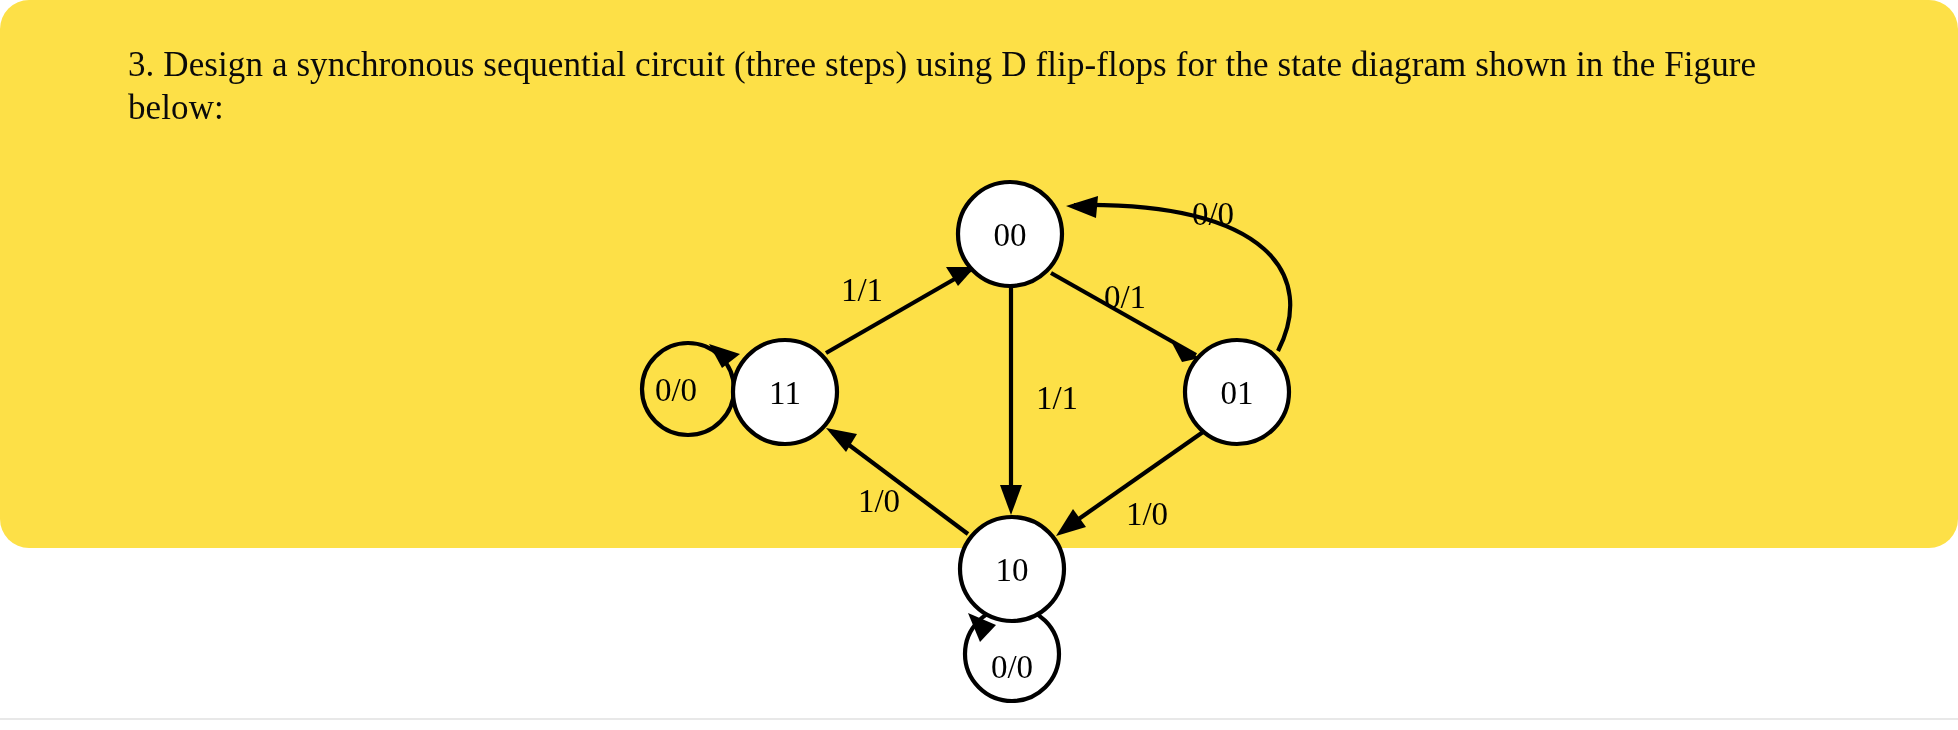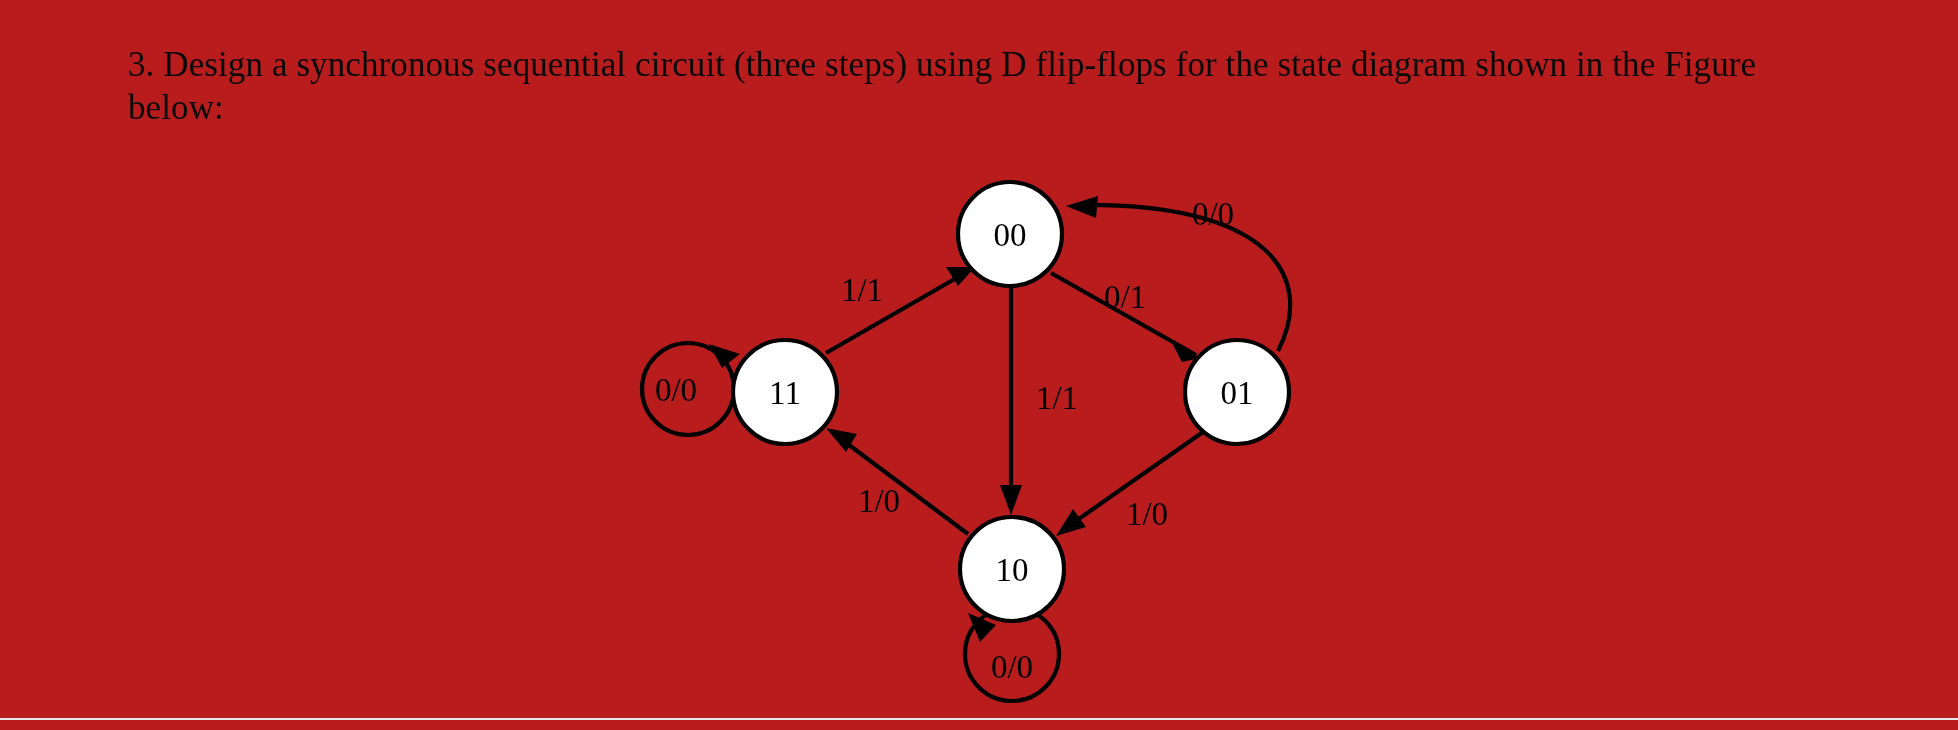--- a/index.html
+++ b/index.html
@@ -12,22 +12,23 @@
     width: 1958px;
     height: 730px;
     overflow: hidden;
     font-family: "Liberation Serif", "DejaVu Serif", serif;
     color: #000000;
     position: relative;
   }
   #page {
     position: relative;
     width: 1958px;
-    height: 730px;
-    background: #b91c1c;
+    height: 548px;
+    background: #fde047;
+    border-radius: 29px;
   }
   #question-text {
     position: absolute;
     left: 128px;
     top: 44px;
     width: 1700px;
     font-size: 35px;
     line-height: 1.22;
     font-family: "Liberation Serif", "DejaVu Serif", serif;
     color: #0a0a0a;

